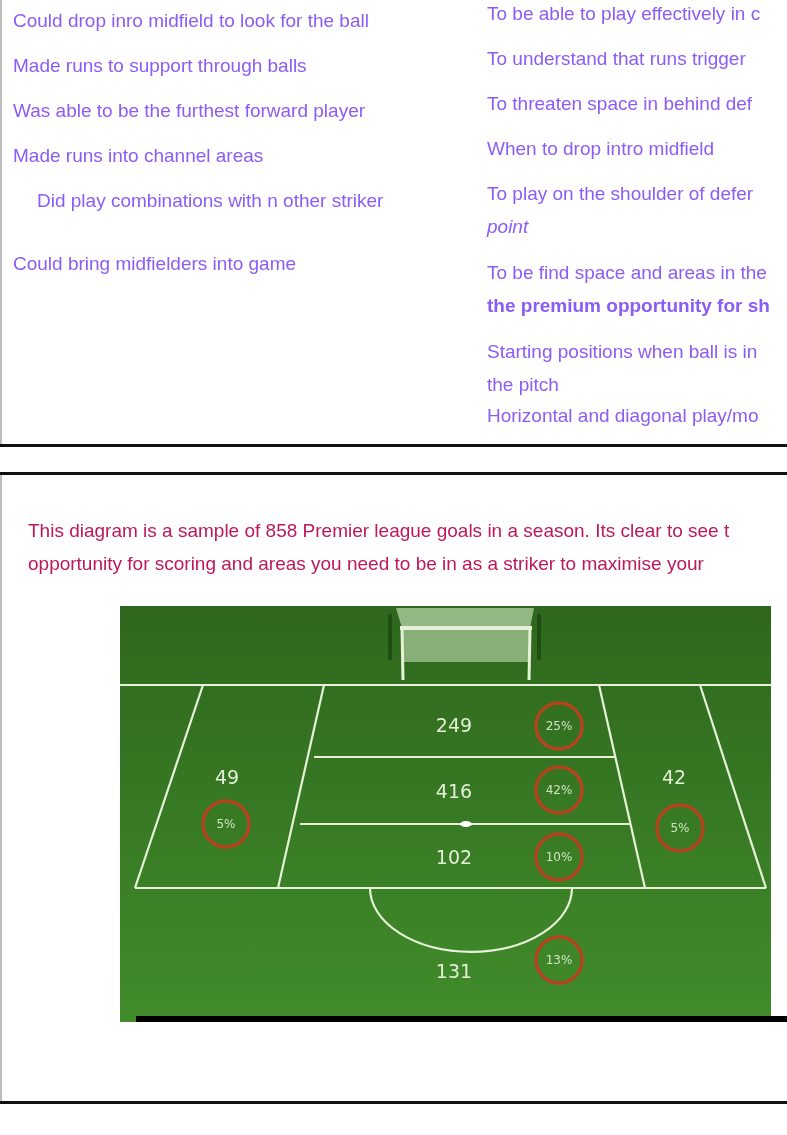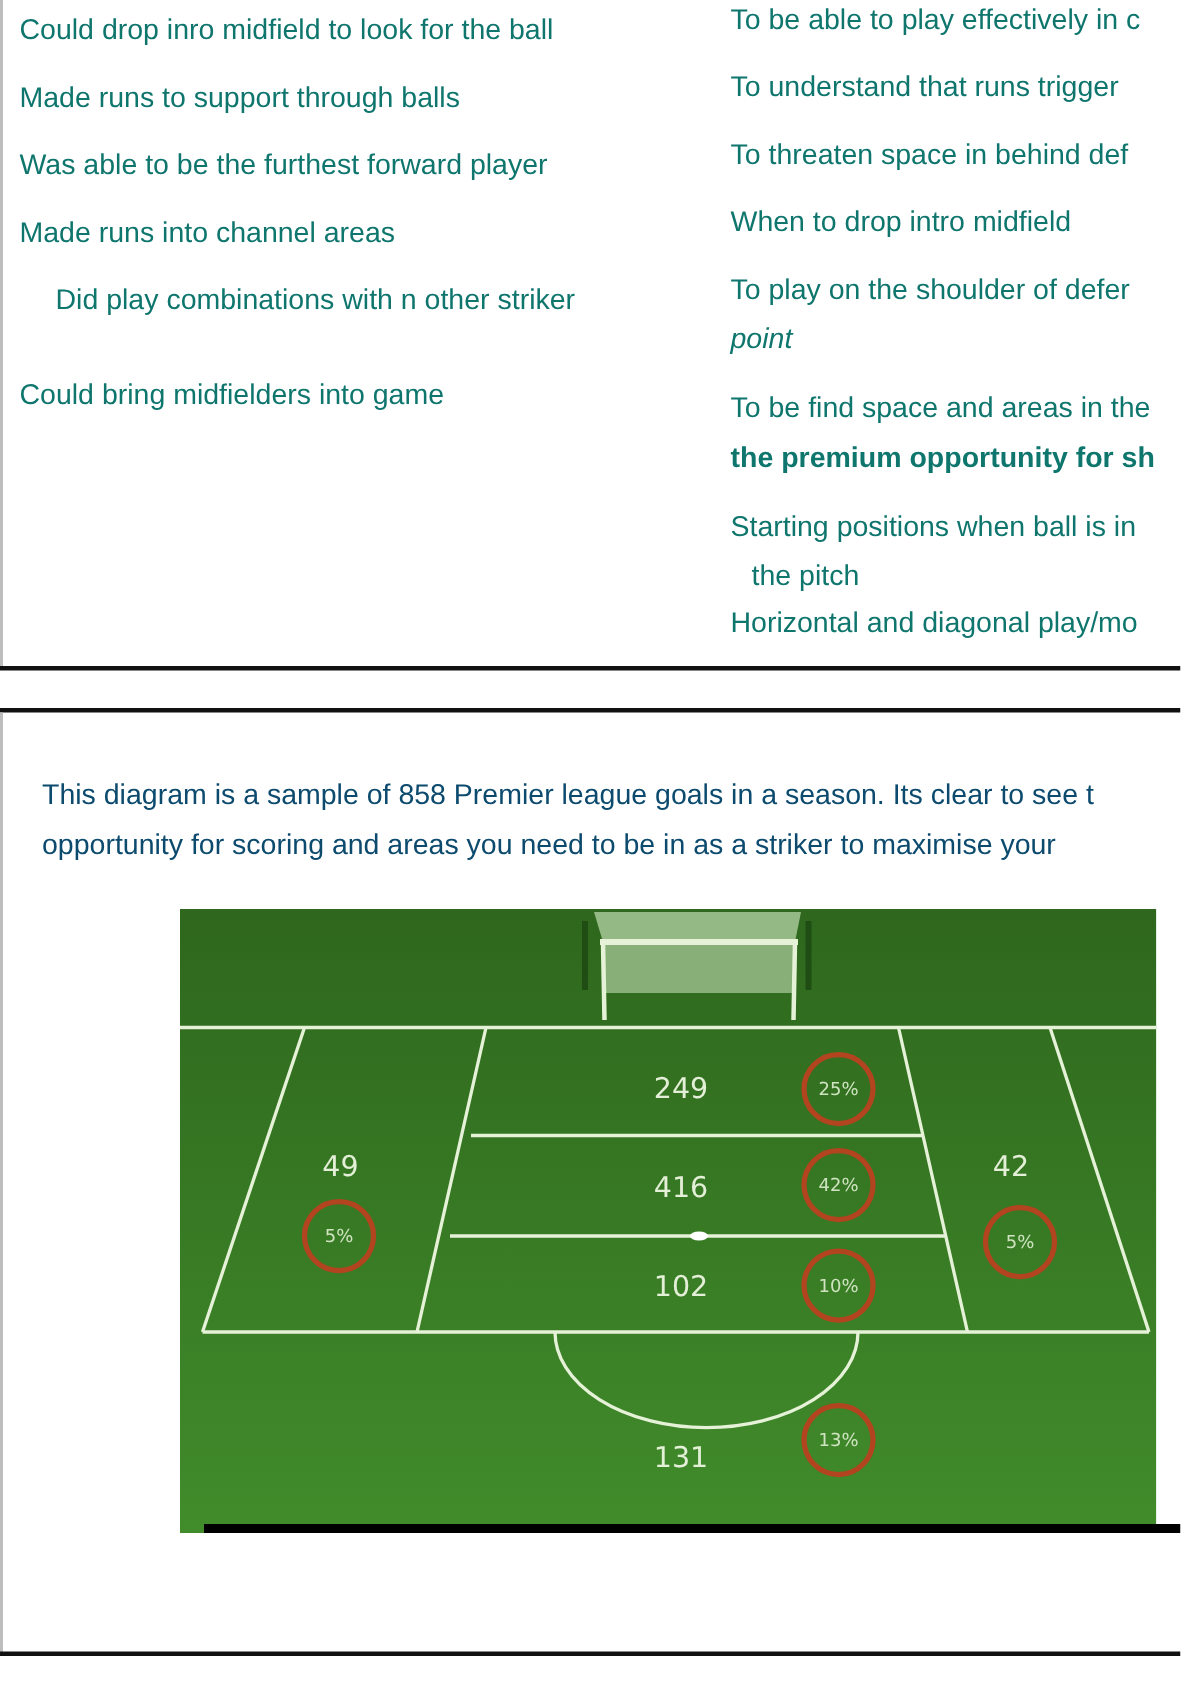--- a/index.html
+++ b/index.html
@@ -1,22 +1,22 @@
 <!DOCTYPE html>
 <html><head>
 <meta charset="utf-8">
 <style>
   html, body { margin: 0; padding: 0; background: #ffffff; }
   body { width: 787px; height: 1135px; position: relative; overflow: hidden;
          font-family: "Liberation Sans", "DejaVu Sans", sans-serif; color: #111; }
   .cell-border-left { position: absolute; left: 0; width: 2px; background: #bdbdbd; }
   .rule { position: absolute; left: 0; width: 787px; height: 3px; background: #111; }
   .col { position: absolute; top: 0; }
-  .col .line { position: absolute; white-space: nowrap; font-size: 19px; line-height: 22px; color: #0f766e; }
-  .para { position: absolute; left: 28px; white-space: nowrap; font-size: 19px; line-height: 22px; color: #0c4a6e; }
+  .col .line { position: absolute; white-space: nowrap; font-size: 19px; line-height: 22px; color: #8b5cf6; }
+  .para { position: absolute; left: 28px; white-space: nowrap; font-size: 19px; line-height: 22px; color: #be185d; }
   .pitch { position: absolute; left: 120px; top: 606px; width: 651px; height: 416px; overflow: hidden; }
   .pitch svg { display: block; }
   .pitch-base { position: absolute; left: 136px; top: 1016px; width: 651px; height: 6px; background: #000; }
 </style>
 </head>
 <body>
 
 <div class="cell-border-left" style="top:0;height:446px;"></div>
 
 <div class="col" style="left:13px;">
@@ -31,21 +31,21 @@
 <div class="col" style="left:487px;">
   <div class="line" style="top:3px;">To be able to play effectively in c</div>
   <div class="line" style="top:48px;">To understand that runs trigger</div>
   <div class="line" style="top:93px;">To threaten space in behind def</div>
   <div class="line" style="top:138px;">When to drop intro midfield</div>
   <div class="line" style="top:183px;">To play on the shoulder of defer</div>
   <div class="line" style="top:216px;font-style:italic;">point</div>
   <div class="line" style="top:262px;">To be find space and areas in the</div>
   <div class="line" style="top:295px;font-weight:bold;">the premium opportunity for sh</div>
   <div class="line" style="top:341px;">Starting positions when ball is in</div>
-  <div class="line" style="top:374px;margin-left:14px;">the pitch</div>
+  <div class="line" style="top:374px;">the pitch</div>
   <div class="line" style="top:405px;">Horizontal and diagonal play/mo</div>
 </div>
 
 <div class="rule" style="top:444px;"></div>
 <div class="rule" style="top:472px;"></div>
 
 <div class="cell-border-left" style="top:475px;height:628px;"></div>
 
 <div class="para" style="top:520px;">This diagram is a sample of 858 Premier league goals in a season. Its clear to see t</div>
 <div class="para" style="top:553px;">opportunity for scoring and areas you need to be in as a striker to maximise your</div>

